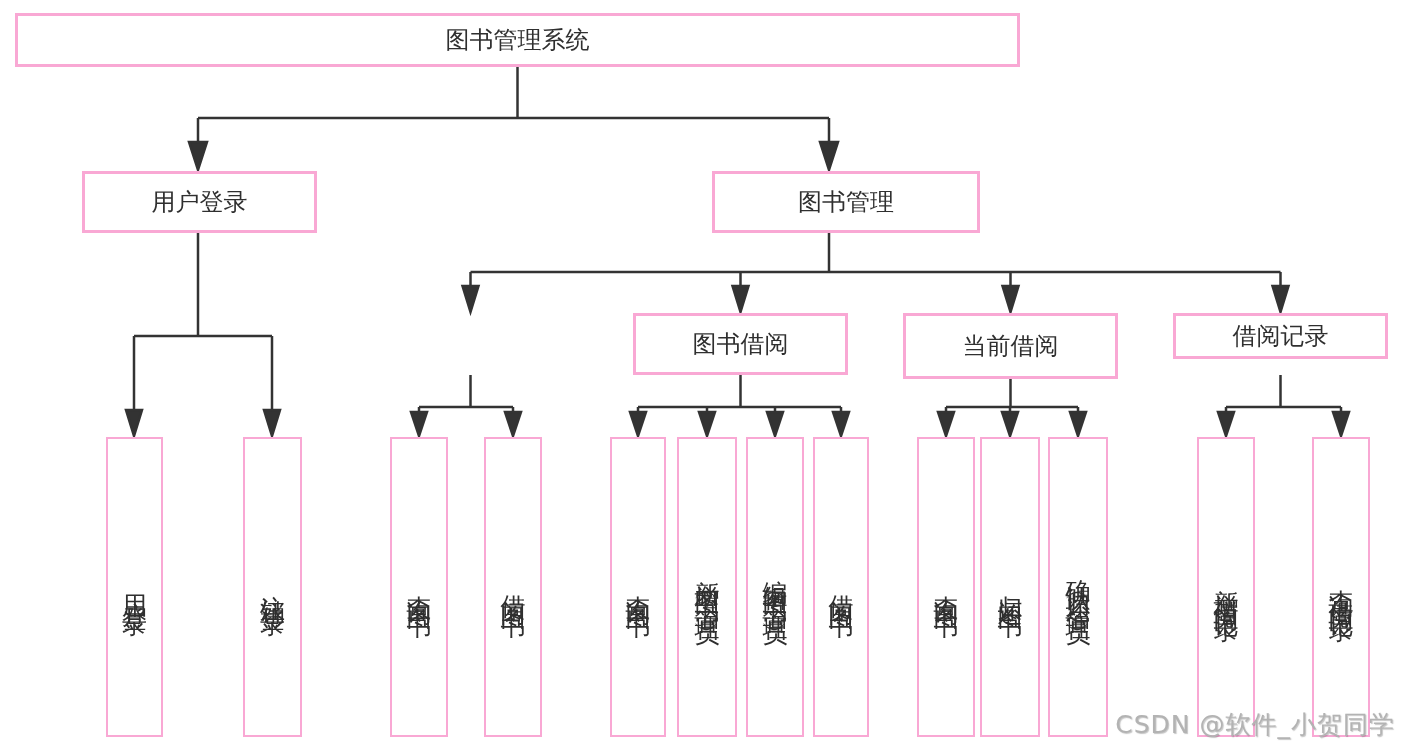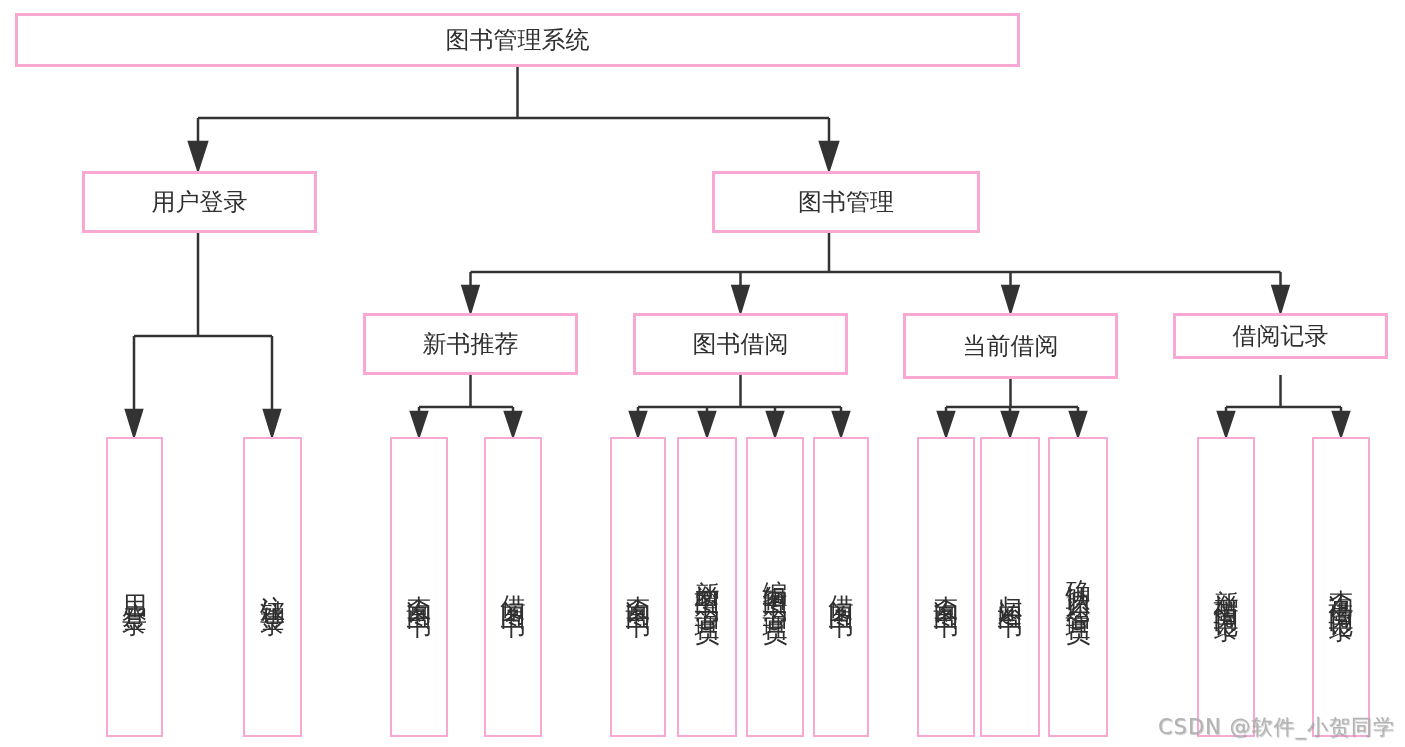--- a/index.html
+++ b/index.html
@@ -27,21 +27,21 @@
     border-width:2.5px;
     writing-mode:vertical-rl;
     text-orientation:mixed;
     font-size:25px;
     letter-spacing:6px;
     white-space:normal;
   }
   .watermark{
     position:absolute;
     right:10px;bottom:6px;
-    font-size:21px;
+    font-size:25px;
     color:#b3b3b3;
     text-shadow:1px 1px 1px rgba(90,90,90,0.35);
     z-index:3;
     letter-spacing:1px;
   }
 </style>
 </head>
 <body>
 
 <div class="canvas">
@@ -128,23 +128,20 @@
     <span>图书管理系统</span>
   </div>
 
   <div class="box" style="left:82px;top:171px;width:235px;height:62px;">
     <span>用户登录</span>
   </div>
   <div class="box" style="left:712px;top:171px;width:268px;height:62px;">
     <span>图书管理</span>
   </div>
 
-  <div class="box" style="left:363px;top:313px;width:215px;height:62px;">
-    <span>新书推荐</span>
-  </div>
   <div class="box" style="left:633px;top:313px;width:215px;height:62px;">
     <span>图书借阅</span>
   </div>
   <div class="box" style="left:903px;top:313px;width:215px;height:66px;">
     <span>当前借阅</span>
   </div>
   <div class="box" style="left:1173px;top:313px;width:215px;height:46px;">
     <span>借阅记录</span>
   </div>
 

